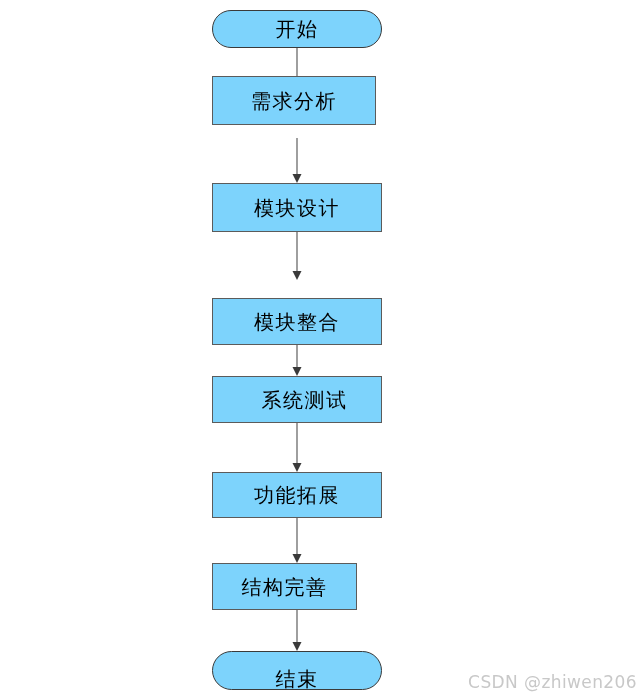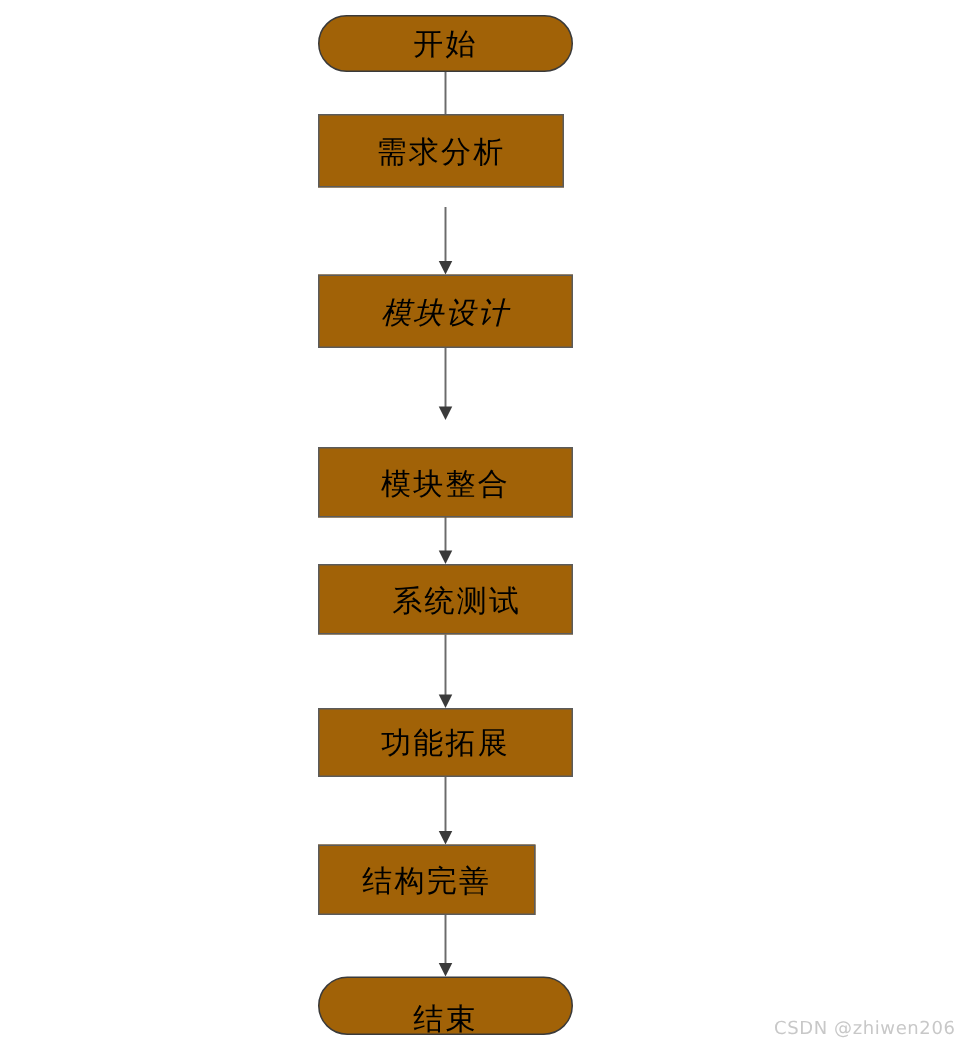--- a/index.html
+++ b/index.html
@@ -22,21 +22,21 @@
     width: 643px;
     height: 697px;
   }
 
   .node {
     position: absolute;
     box-sizing: border-box;
     display: flex;
     align-items: center;
     justify-content: center;
-    background: #a16207;
+    background: #7dd3fc;
     color: #000000;
     font-size: 20px;
     letter-spacing: 1.5px;
     line-height: 1;
     white-space: nowrap;
     user-select: none;
   }
 
   .node.process {
     border: 1.3px solid #5b5b5b;
@@ -55,21 +55,21 @@
     width: 643px;
     height: 697px;
     pointer-events: none;
   }
 
   .watermark {
     position: absolute;
     right: 6px;
     bottom: 5px;
     font-family: "DejaVu Sans", "Liberation Sans", sans-serif;
-    font-size: 12px;
+    font-size: 17px;
     color: #c8c8c8;
     letter-spacing: 0.4px;
     user-select: none;
   }
 </style>
 </head>
 <body>
 
 <div id="flow-canvas">
   <svg class="edge-layer" viewBox="0 0 643 697" width="643" height="697" xmlns="http://www.w3.org/2000/svg">
@@ -102,21 +102,21 @@
         <polygon points="292.5,642 301.5,642 297,651" fill="#3a3a3a"></polygon>
       </g>
     </svg>
   <div id="node-layer">
       <div class="node terminator" style="left: 212px; top: 10px; width: 170px; height: 38px;">
         <span>开始</span>
       </div>
       <div class="node process" style="left: 212px; top: 76px; width: 164px; height: 49px;">
         <span>需求分析</span>
       </div>
-      <div class="node process" style="left: 212px; top: 183px; width: 170px; height: 49px; font-style: italic;">
+      <div class="node process" style="left: 212px; top: 183px; width: 170px; height: 49px;">
         <span>模块设计</span>
       </div>
       <div class="node process" style="left: 212px; top: 280px; width: 170px; height: 47px; margin-top: 18px;">
         <span>模块整合</span>
       </div>
       <div class="node process" style="left: 212px; top: 376px; width: 170px; height: 47px; padding-left: 15px;">
         <span>系统测试</span>
       </div>
       <div class="node process" style="left: 212px; top: 472px; width: 170px; height: 46px;">
         <span>功能拓展</span>

